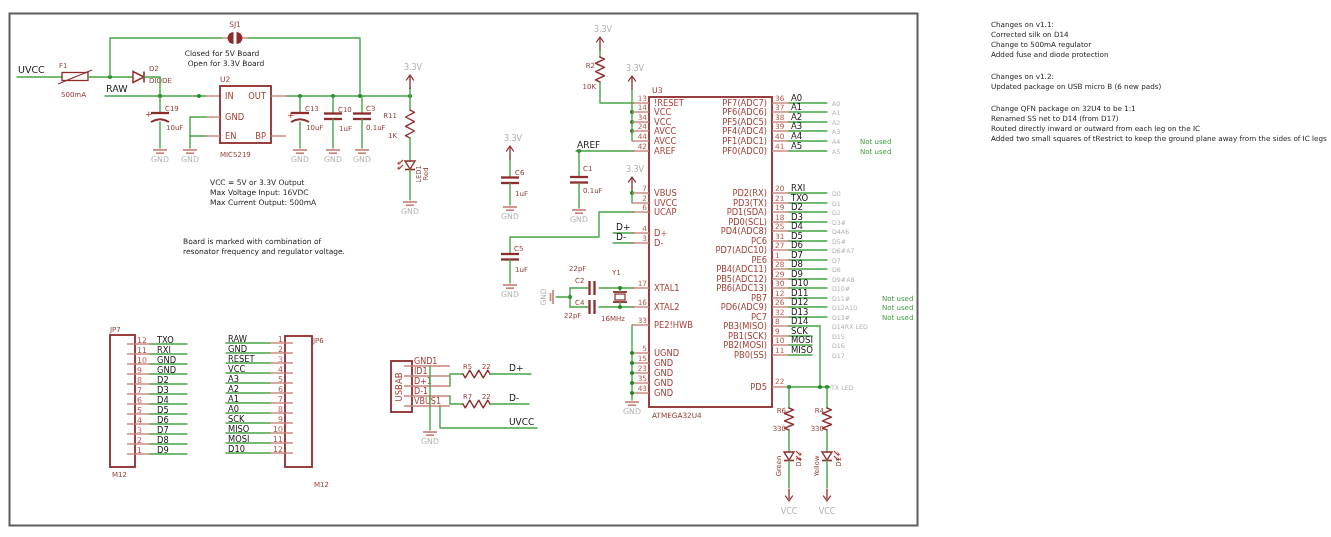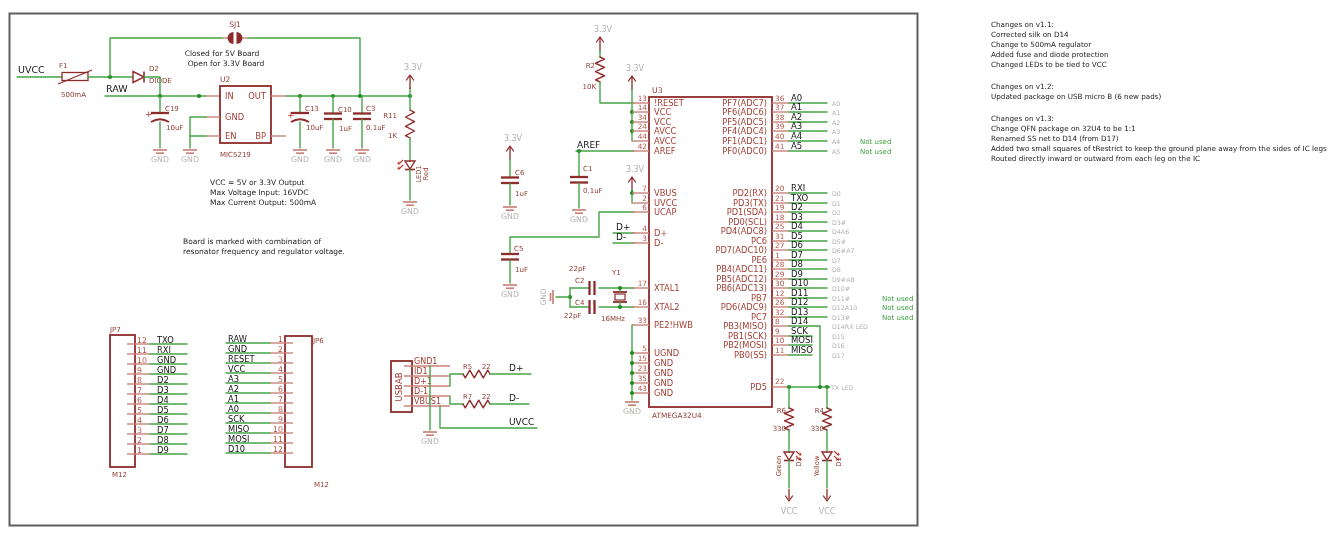--- a/index.html
+++ b/index.html
@@ -626,27 +626,25 @@
         <text x="509" y="425" fill="#141414" font-size="9" text-anchor="start">UVCC</text>
       </g>
     </svg>
 
   <div class="changelog">
     <div class="clsec">
       <div>Changes on v1.1:</div>
       <div>Corrected silk on D14</div>
       <div>Change to 500mA regulator</div>
       <div>Added fuse and diode protection</div>
-      <div>Changed LEDs to be tied to VCC</div>
     </div>
     <div class="clsec">
       <div>Changes on v1.2:</div>
       <div>Updated package on USB micro B (6 new pads)</div>
     </div>
     <div class="clsec">
-      <div>Changes on v1.3:</div>
       <div>Change QFN package on 32U4 to be 1:1</div>
       <div>Renamed SS net to D14 (from D17)</div>
+      <div>Routed directly inward or outward from each leg on the IC</div>
       <div>Added two small squares of tRestrict to keep the ground plane away from the sides of IC legs</div>
-      <div>Routed directly inward or outward from each leg on the IC</div>
     </div>
   </div>
 </div>
 
 </body></html>

